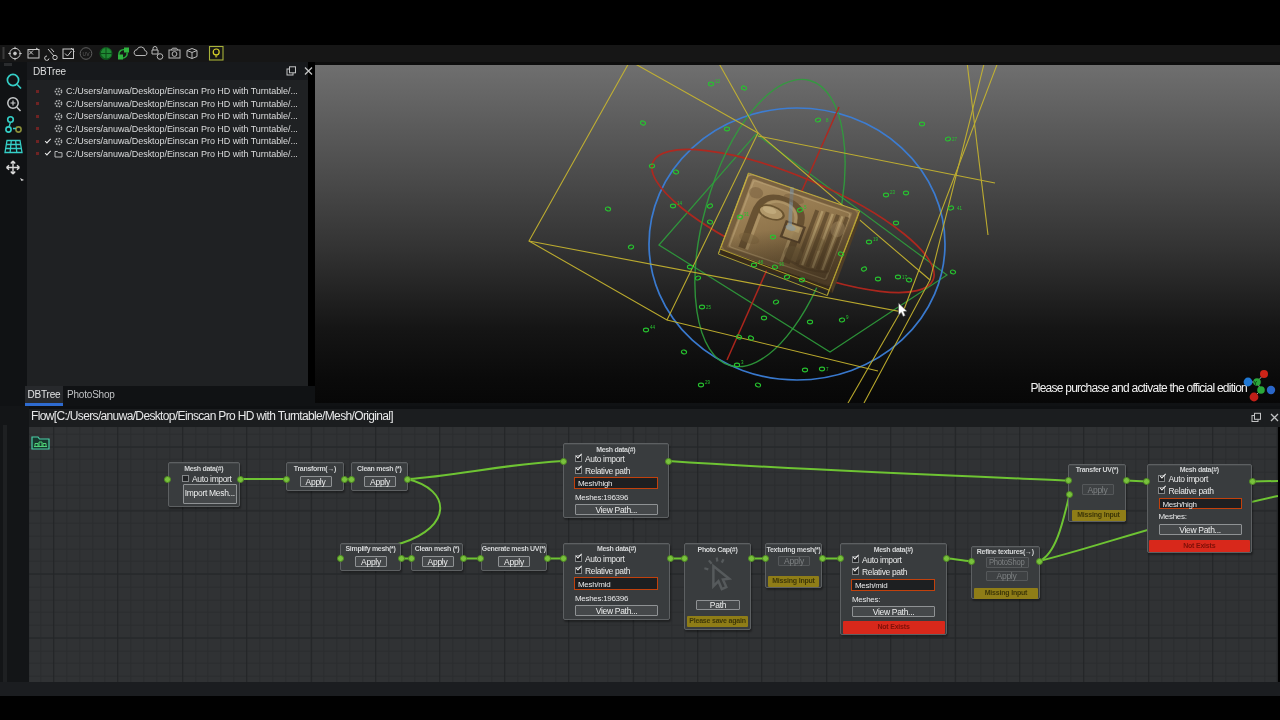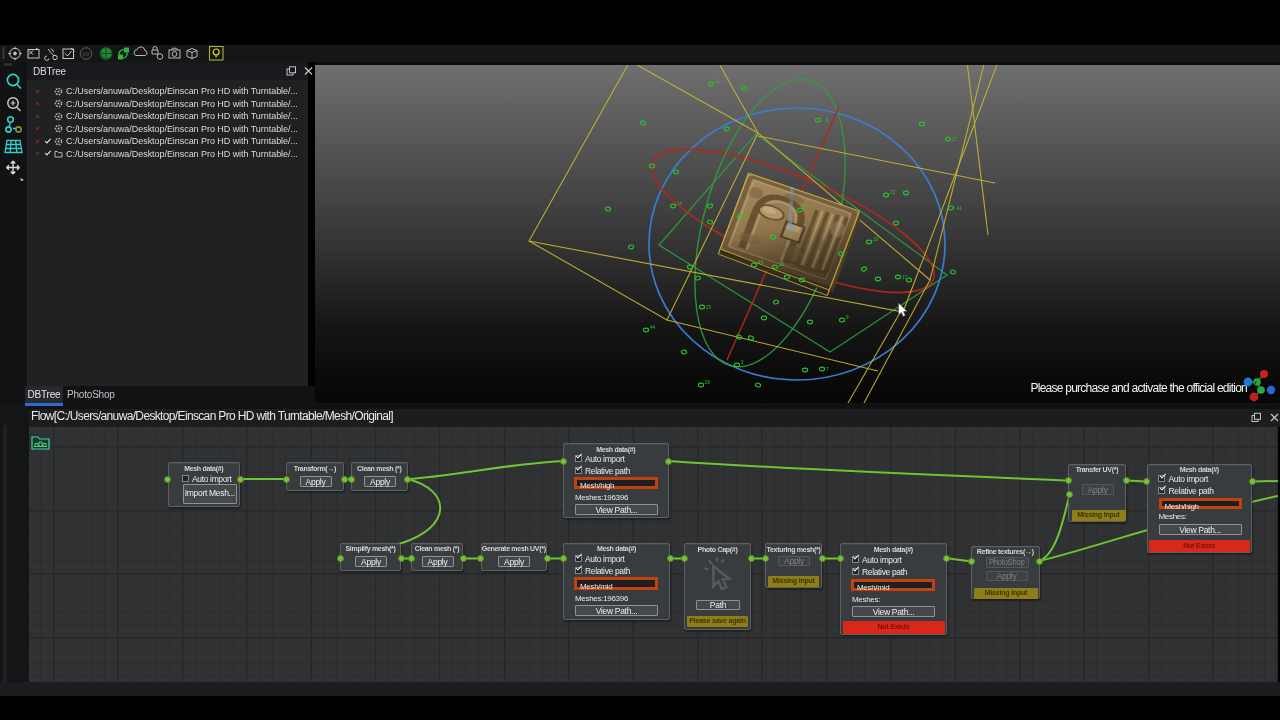--- a/index.html
+++ b/index.html
@@ -48,21 +48,21 @@
 .node{position:absolute;background:#393c3e;border:1px solid #5d6062;border-radius:2px;
   box-shadow:inset 0 1px 0 rgba(255,255,255,0.06), 1px 2px 2px rgba(0,0,0,0.35);}
 .nt{position:absolute;left:0;right:0;top:1.5px;text-align:center;font-size:7px;font-weight:bold;
   color:#d4d6d7;letter-spacing:-0.3px;white-space:nowrap;}
 .btn{position:absolute;background:#45484a;border:1px solid #8f9294;color:#edeeee;
   font-size:8.5px;text-align:center;letter-spacing:-0.3px;border-radius:1px;}
 .btn.dim{color:#7d8082;border-color:#55585a;background:#3e4143;}
 .crow{position:absolute;font-size:8.5px;color:#e9eaea;letter-spacing:-0.35px;white-space:nowrap;}
 .cb{position:absolute;width:7px;height:7px;background:#222426;border:1px solid #85888a;}
 .ck{position:absolute;width:5.5px;height:3px;border-left:1.5px solid #f4f4f4;border-bottom:1.5px solid #f4f4f4;transform:rotate(-47deg);}
-.inp{position:absolute;background:#1d1f21;border:3px solid #c2410c;color:#e7e8e9;
+.inp{position:absolute;background:#1d1f21;border:1px solid #c2410c;color:#e7e8e9;
   font-size:8px;letter-spacing:-0.3px;padding:1.5px 0 0 3px;white-space:nowrap;}
 .lbl{position:absolute;font-size:8px;color:#e7e8e9;letter-spacing:-0.3px;white-space:nowrap;}
 .ybar{position:absolute;background:#8f7d17;color:#3e3708;font-size:7px;font-weight:bold;
   text-align:center;letter-spacing:-0.2px;border-radius:1px;}
 .rbar{position:absolute;background:#d8281b;color:#7d1008;font-size:7px;font-weight:bold;
   text-align:center;letter-spacing:-0.2px;border-radius:1px;}
 .port{position:absolute;width:7px;height:7px;border-radius:50%;background:#79c13d;border:1px solid #4e8c20;}
 </style>
 </head>
 <body>

